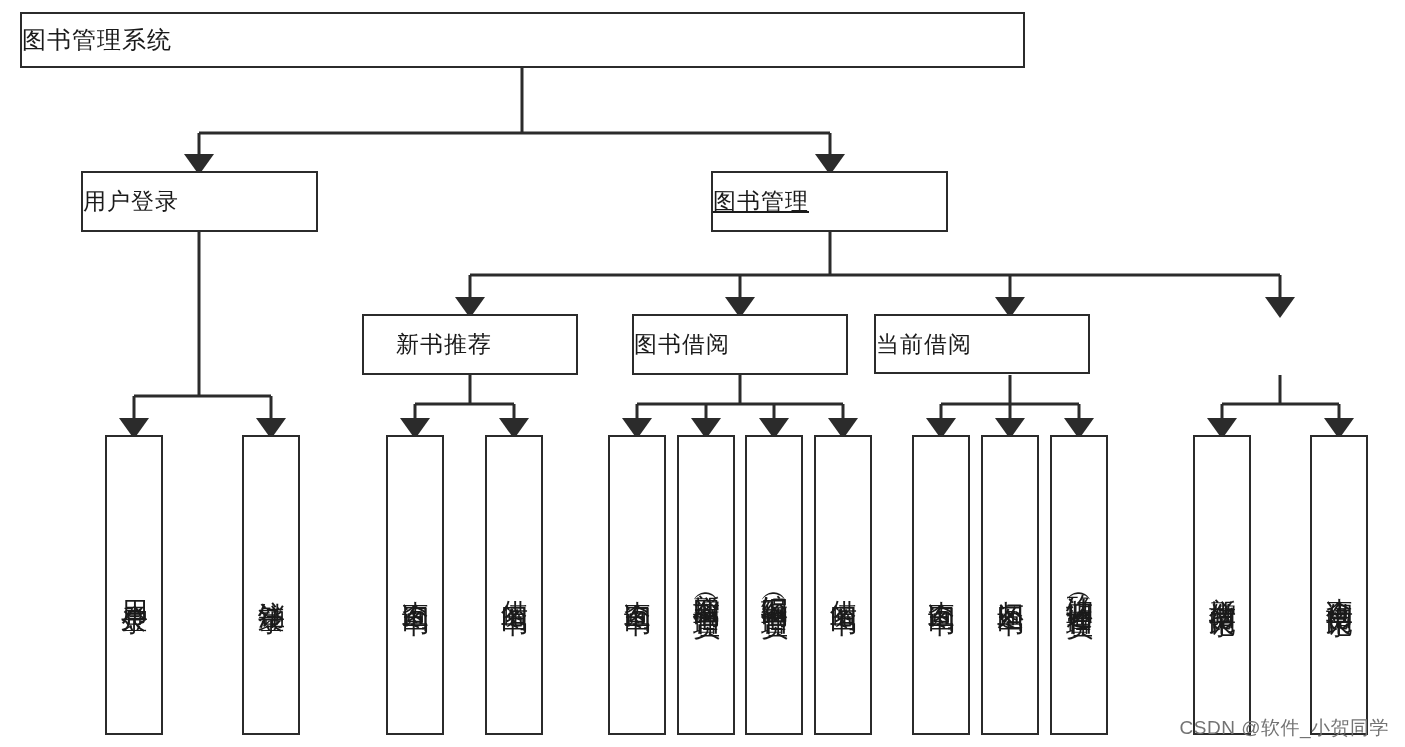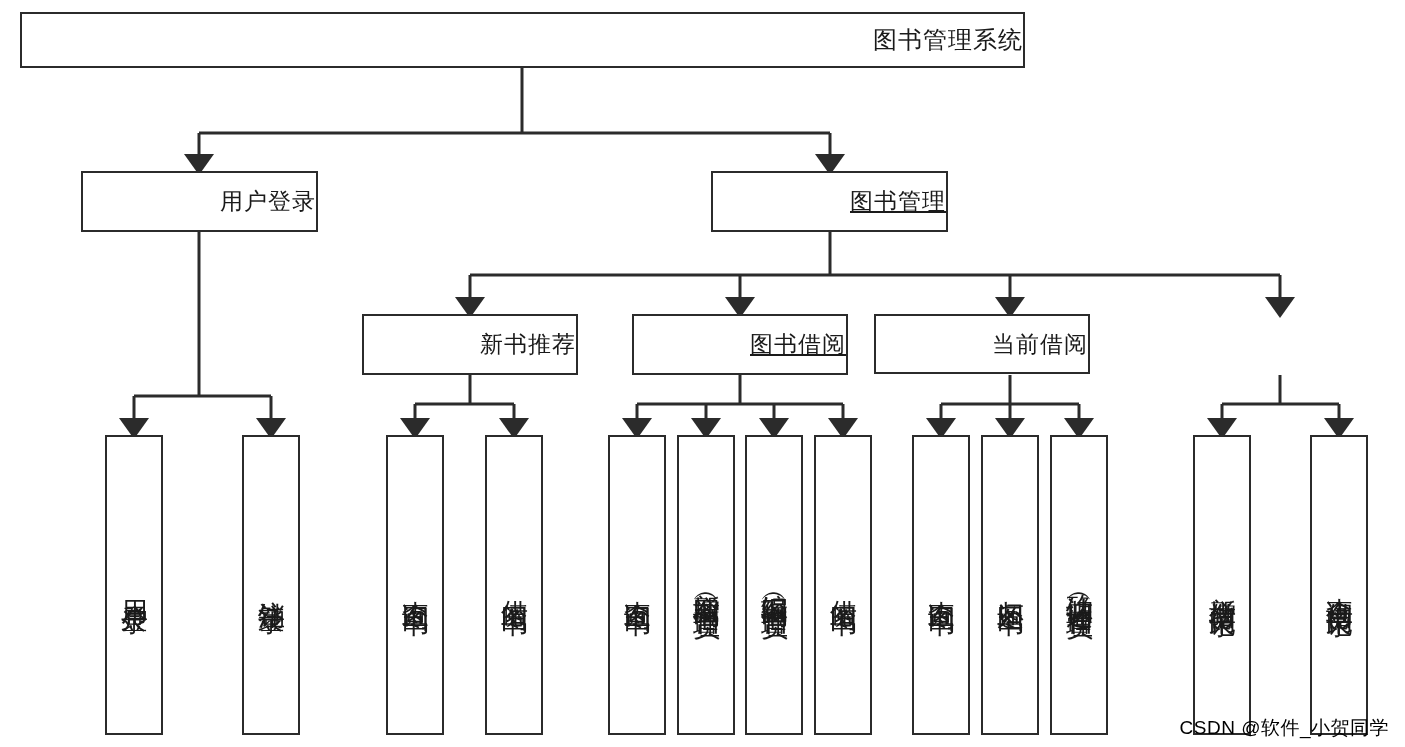--- a/index.html
+++ b/index.html
@@ -28,21 +28,21 @@
     pointer-events: none;
   }
   
   .node {
     position: absolute;
     box-sizing: border-box;
     background: #ffffff;
     border: 2px solid #2b2b2b;
     display: flex;
     align-items: center;
-    justify-content: flex-end;
+    justify-content: flex-start;
     color: #1a1a1a;
   }
   .node.horiz {
     font-size: 23px;
     letter-spacing: 1px;
     line-height: 1;
   }
   .node.root {
     font-size: 24px;
   }
@@ -60,21 +60,21 @@
     letter-spacing: 3px;
     white-space: nowrap;
     color: #1a1a1a;
   }
   
   #watermark {
     position: absolute;
     right: 16px;
     bottom: 6px;
     font-size: 19px;
-    color: #000000;
+    color: #737373;
     white-space: nowrap;
     letter-spacing: 0.5px;
   }
 </style>
 </head>
 <body>
 
 <div id="canvas">
 
   <svg id="connectors" viewBox="0 0 1405 747" xmlns="http://www.w3.org/2000/svg">
@@ -134,21 +134,21 @@
   <div class="node horiz" style="left:81px; top:171px; width:237px; height:61px;">
     <span>用户登录</span>
   </div>
   <div class="node horiz" style="left:711px; top:171px; width:237px; height:61px;text-decoration:underline;">
     <span>图书管理</span>
   </div>
 
   <div class="node horiz" style="left:362px; top:314px; width:216px; height:61px;padding-left:32px;">
     <span>新书推荐</span>
   </div>
-  <div class="node horiz" style="left:632px; top:314px; width:216px; height:61px;text-decoration:underline;">
+  <div class="node horiz" style="left:632px; top:314px; width:216px; height:61px;">
     <span>图书借阅</span>
   </div>
   <div class="node horiz" style="left:874px; top:314px; width:216px; height:60px;">
     <span>当前借阅</span>
   </div>
 
   <div class="node vert" style="left:105px; top:435px; width:58px; height:300px;">
     <span class="vtext">用户登录</span>
   </div>
   <div class="node vert" style="left:242px; top:435px; width:58px; height:300px;">

